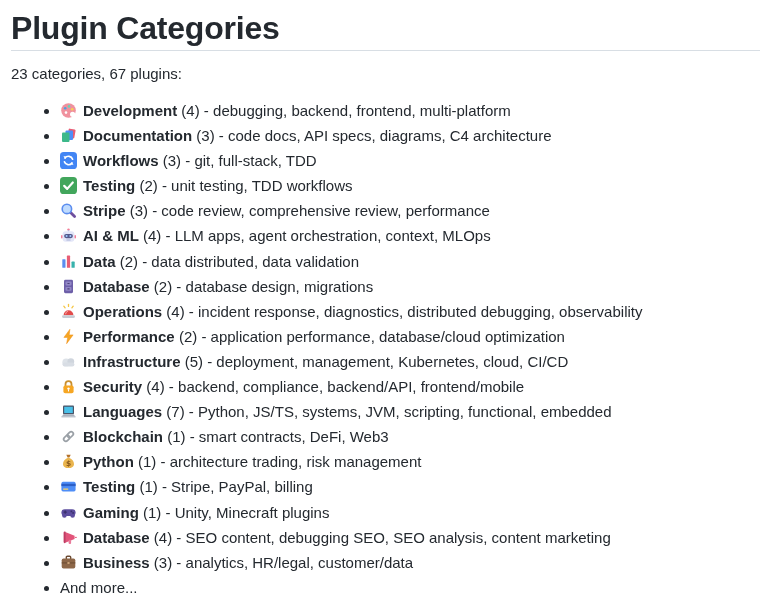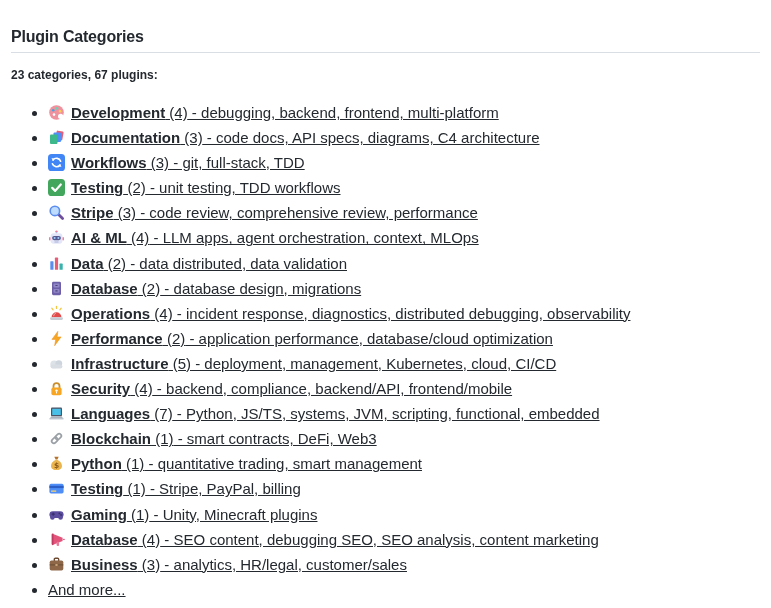--- a/index.html
+++ b/index.html
@@ -13,40 +13,40 @@
     width: 771px;
     height: 608px;
     overflow: hidden;
     background: var(--bg-color);
     color: var(--text-color);
     font-family: "Liberation Sans", "DejaVu Sans", sans-serif;
   }
   .page { padding: 0 11px; }
 
   h2.page-title {
-    font-size: 16px;
+    font-size: 32px;
     line-height: 30px;
     font-weight: 700;
     letter-spacing: -0.2px;
-    margin: 22px 0 0 0;
+    margin: 13px 0 0 0;
+    padding-bottom: 7px;
     border-bottom: 1px solid var(--divider-color);
   }
 
   p.summary {
-    font-size: 12px;
-    font-weight: 700;
+    font-size: 15px;
+    font-weight: 400;
     line-height: 19px;
     margin: 13px 0 15px 0;
   }
 
   ul.category-list {
-    margin: 0;
+    margin: 12px;
     padding: 0 0 0 37px;
     list-style: disc outside;
-    text-decoration: underline;
   }
   ul.category-list li {
     font-size: 15px;
     line-height: 25.1px;
     white-space: nowrap;
   }
   .cat-icon {
     display: inline-block;
     width: 17px;
     height: 17px;
@@ -147,21 +147,21 @@
       <li><span class="cat-icon"><svg viewBox="0 0 17 17">
             <g stroke="#9aa0a6" stroke-width="1.7" fill="none" transform="rotate(-45 8.5 8.5)">
               <rect x="2.6" y="6.3" width="6.6" height="4.4" rx="2.2"></rect>
               <rect x="7.8" y="6.3" width="6.6" height="4.4" rx="2.2"></rect>
             </g>
           </svg></span><span class="cat-name">Blockchain</span><span class="cat-count"> (1)</span><span class="cat-desc"> - smart contracts, DeFi, Web3</span></li>
       <li><span class="cat-icon"><svg viewBox="0 0 17 17">
             <path d="M6.3 1.8 h4.4 l-1.3 2.8 h-1.8 Z" fill="#b5722a"></path>
             <path d="M8.5 4.4 C4.8 5.6 3 8.4 3 10.9 c0 2.7 2.3 4.2 5.5 4.2 s5.5 -1.5 5.5 -4.2 c0 -2.5 -1.8 -5.3 -5.5 -6.5 Z" fill="#eab54e"></path>
             <text x="8.5" y="12.6" font-size="7.5" font-weight="bold" fill="#8a5a1e" text-anchor="middle" font-family="DejaVu Sans, sans-serif">$</text>
-          </svg></span><span class="cat-name">Python</span><span class="cat-count"> (1)</span><span class="cat-desc"> - quantitative trading, smart management</span></li>
+          </svg></span><span class="cat-name">Python</span><span class="cat-count"> (1)</span><span class="cat-desc"> - architecture trading, risk management</span></li>
       <li><span class="cat-icon"><svg viewBox="0 0 17 17">
             <rect x="1.4" y="3.8" width="14.2" height="9.6" rx="1.6" fill="#4f8ef7"></rect>
             <rect x="1.4" y="5.8" width="14.2" height="2.3" fill="#2b5fc7"></rect>
             <rect x="3" y="10.4" width="5.4" height="1.3" rx="0.6" fill="#ffd766"></rect>
           </svg></span><span class="cat-name">Testing</span><span class="cat-count"> (1)</span><span class="cat-desc"> - Stripe, PayPal, billing</span></li>
       <li><span class="cat-icon"><svg viewBox="0 0 17 17">
             <rect x="1.4" y="5.2" width="14.2" height="6.8" rx="3.4" fill="#5c4d9e"></rect>
             <circle cx="4.4" cy="11.4" r="2.3" fill="#5c4d9e"></circle>
             <circle cx="12.6" cy="11.4" r="2.3" fill="#5c4d9e"></circle>
             <rect x="3.6" y="7.5" width="3.2" height="1.2" rx="0.3" fill="#392f6b"></rect>
@@ -173,16 +173,16 @@
             <path d="M5.8 3.2 L14.6 6.8 V10 L5.8 13.6 Z" fill="#e2547a"></path>
             <rect x="3.6" y="2.6" width="2.3" height="11.6" rx="1.1" fill="#c23a62"></rect>
             <rect x="8.6" y="10.8" width="2.5" height="4.2" rx="1" fill="#e87b9b"></rect>
             <line x1="15.4" y1="8.4" x2="16.4" y2="8.4" stroke="#e2547a" stroke-width="1" stroke-linecap="round"></line>
           </svg></span><span class="cat-name">Database</span><span class="cat-count"> (4)</span><span class="cat-desc"> - SEO content, debugging SEO, SEO analysis, content marketing</span></li>
       <li><span class="cat-icon"><svg viewBox="0 0 17 17">
             <rect x="6.3" y="2.2" width="4.4" height="3.4" rx="1.1" fill="none" stroke="#6d4c33" stroke-width="1.4"></rect>
             <rect x="1.7" y="4.4" width="13.6" height="10.2" rx="1.8" fill="#8d6748"></rect>
             <rect x="1.7" y="8.4" width="13.6" height="1" fill="#6d4c33"></rect>
             <rect x="7.4" y="7.9" width="2.2" height="2.2" rx="0.5" fill="#c9a177"></rect>
-          </svg></span><span class="cat-name">Business</span><span class="cat-count"> (3)</span><span class="cat-desc"> - analytics, HR/legal, customer/sales</span></li>
+          </svg></span><span class="cat-name">Business</span><span class="cat-count"> (3)</span><span class="cat-desc"> - analytics, HR/legal, customer/data</span></li>
       <li><span class="cat-desc">And more...</span></li>
     </ul>
 </div>
 
 </body></html>

